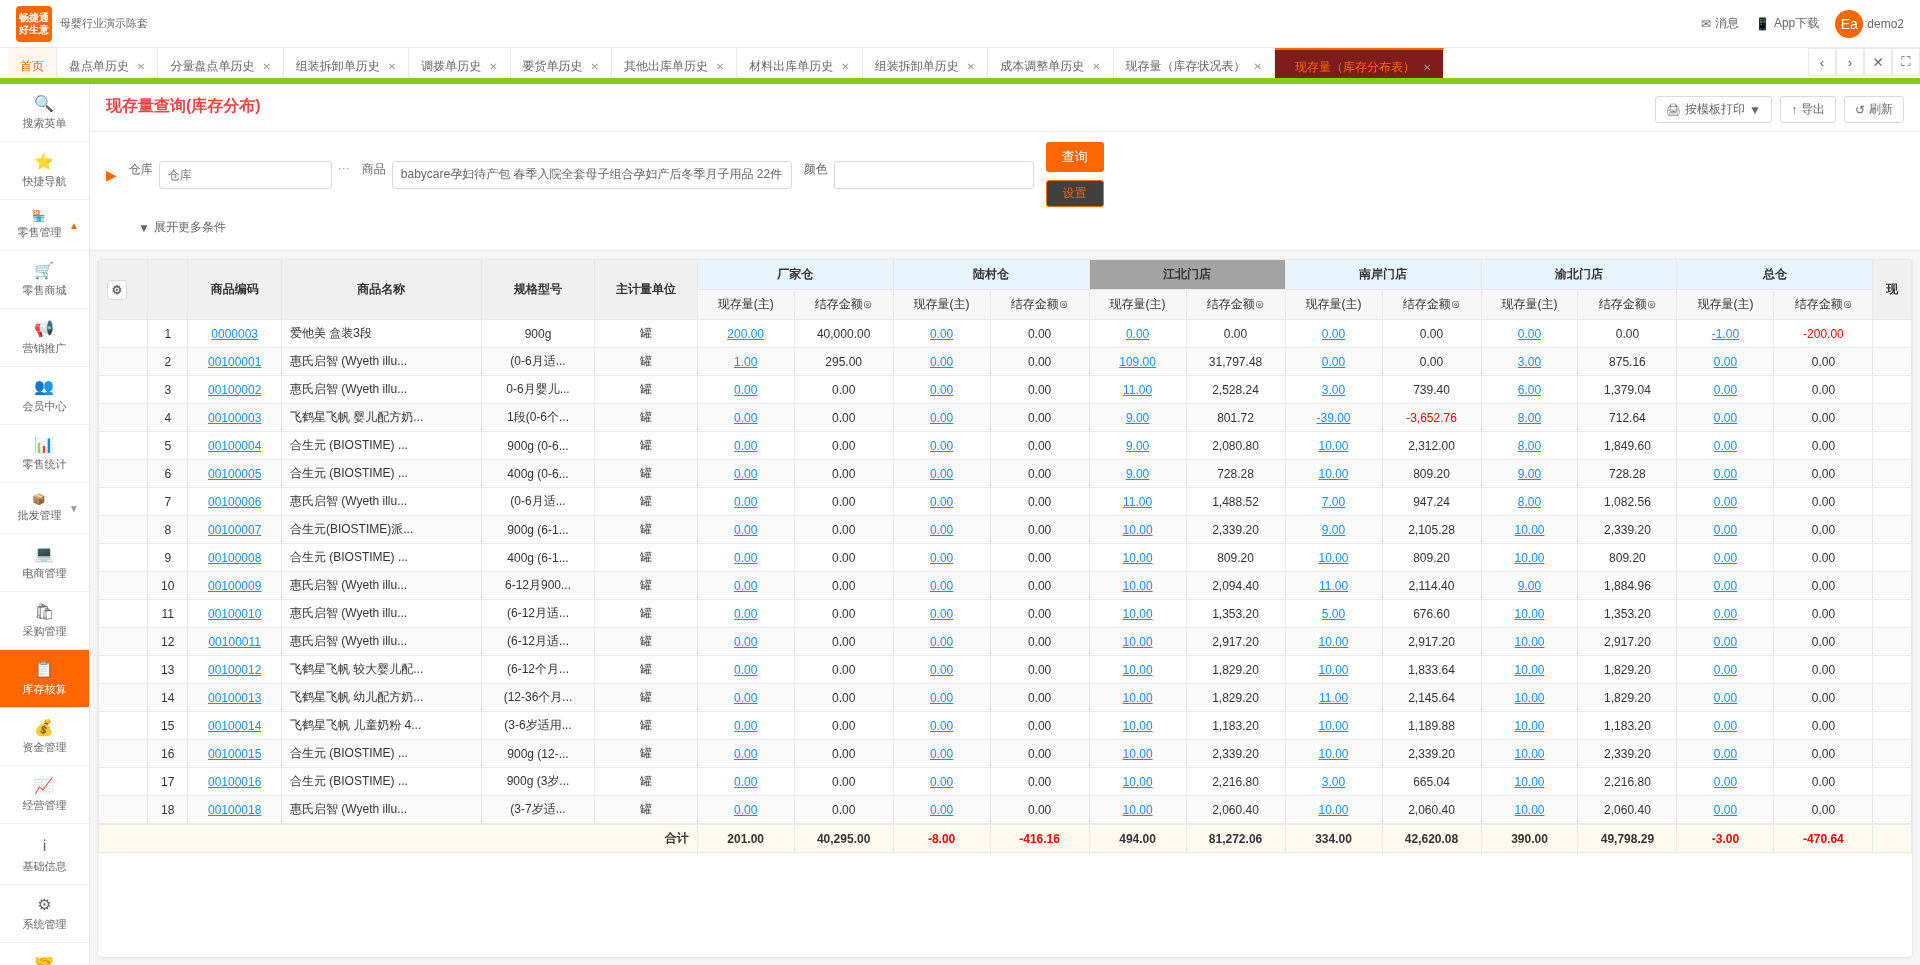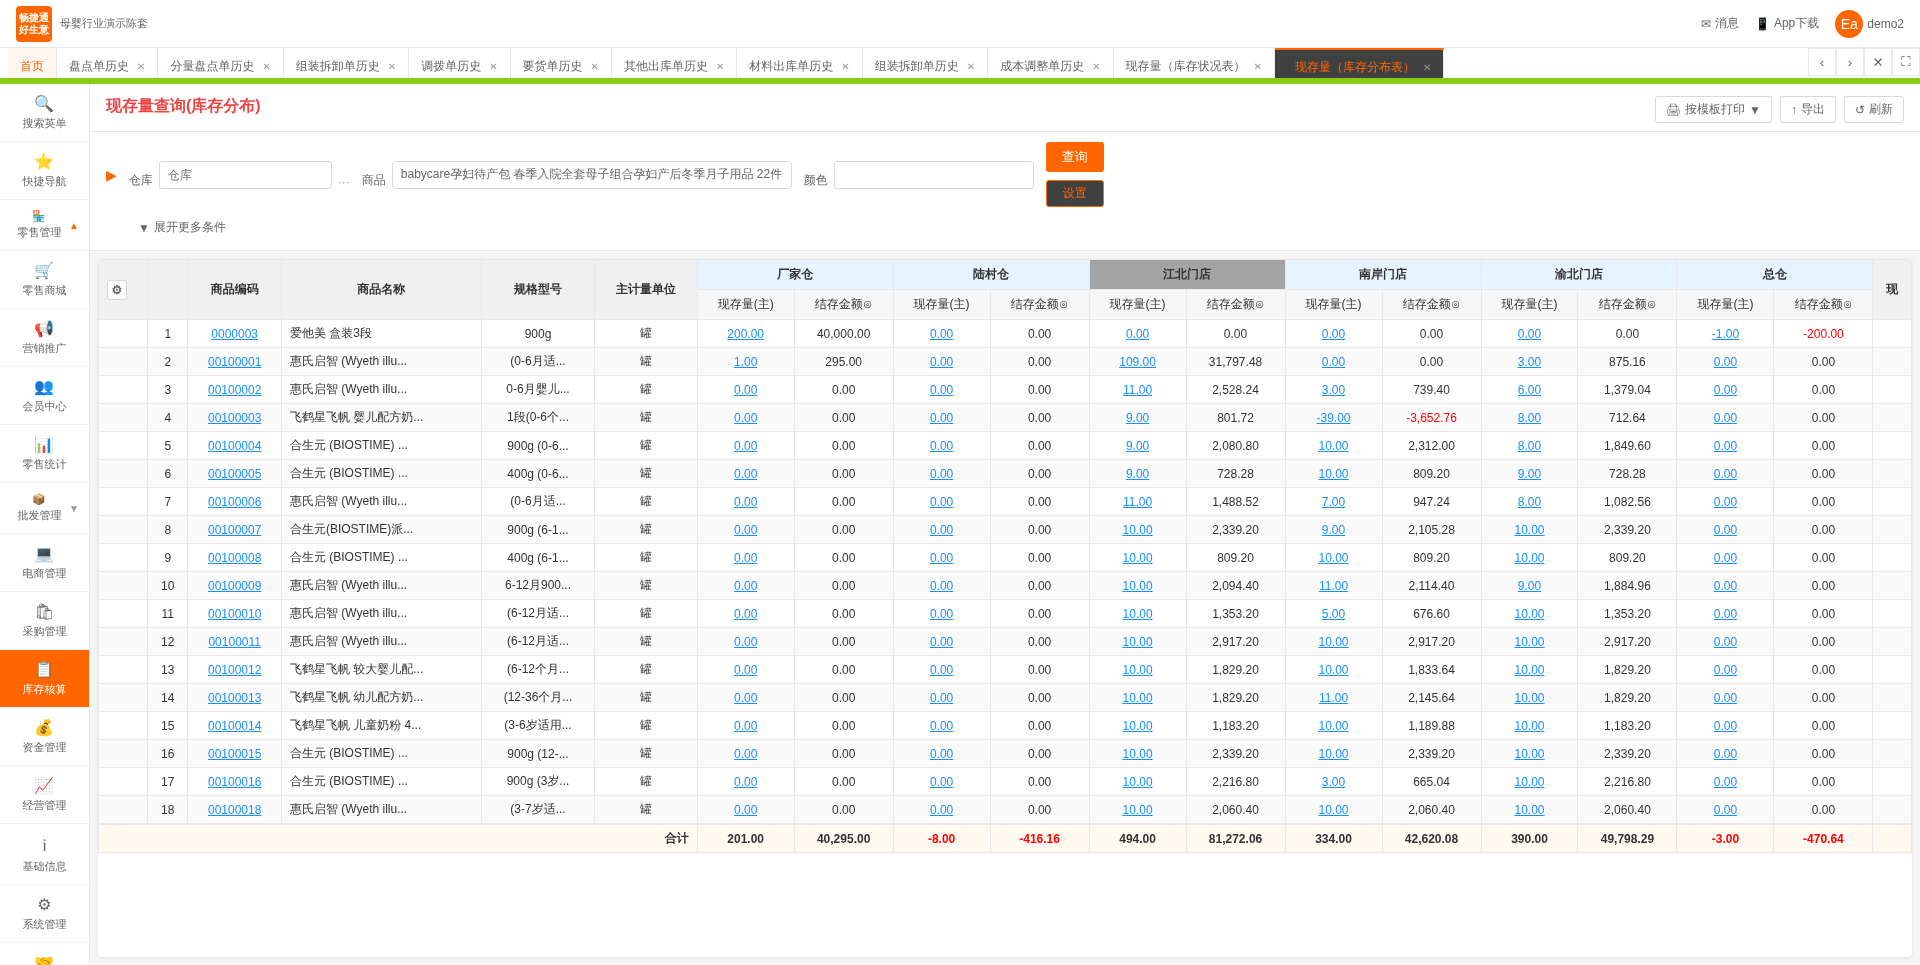--- a/index.html
+++ b/index.html
@@ -39,21 +39,21 @@
       align-items: center;
       gap: 6px;
       cursor: pointer;
       white-space: nowrap;
       font-size: 12px;
       color: #666;
       border-right: 1px solid #e8e8e8;
       position: relative;
     }
     .nav-tab.home { color: #ff6600; background: #fff7f0; }
-    .nav-tab.active { color: #ff6600; background: #404040; border-top: 2px solid #ff6600; padding-left: 20px; }
+    .nav-tab.active { color: #ff6600; background: #7f1d1d; border-top: 2px solid #ff6600; padding-left: 20px; }
     .nav-tab .close-btn { font-size: 10px; color: #999; cursor: pointer; margin-left: 2px; }
     .nav-arrows { display: flex; align-items: center; margin-left: auto; }
     .nav-arrow-btn { width: 28px; height: 28px; display: flex; align-items: center; justify-content: center; cursor: pointer; color: #666; border: 1px solid #e8e8e8; background: #fff; }
     
     
     .main-layout { display: flex; height: calc(965px - 84px); }
     
     
     .sidebar {
       width: 90px;
@@ -98,21 +98,21 @@
     .page-actions { display: flex; align-items: center; gap: 8px; justify-content: flex-end; margin-bottom: 8px; }
     .action-btn { padding: 4px 10px; border: 1px solid #d9d9d9; background: #fff; cursor: pointer; border-radius: 3px; font-size: 12px; color: #666; display: flex; align-items: center; gap: 4px; }
     
     
     .filter-area {
       background: #fff;
       padding: 10px 16px;
       border-bottom: 1px solid #e8e8e8;
     }
     .filter-row { display: flex; align-items: center; gap: 12px; flex-wrap: wrap; }
-    .filter-item { display: flex; align-items: flex-end; gap: 6px; }
+    .filter-item { display: flex; align-items: flex-start; gap: 6px; }
     .filter-label { font-size: 12px; color: #666; white-space: nowrap; }
     .filter-input {
       border: 1px solid #d9d9d9;
       border-radius: 3px;
       padding: 4px 8px;
       font-size: 12px;
       height: 28px;
       min-width: 120px;
     }
     .filter-input.long { min-width: 400px; color: #666; }

